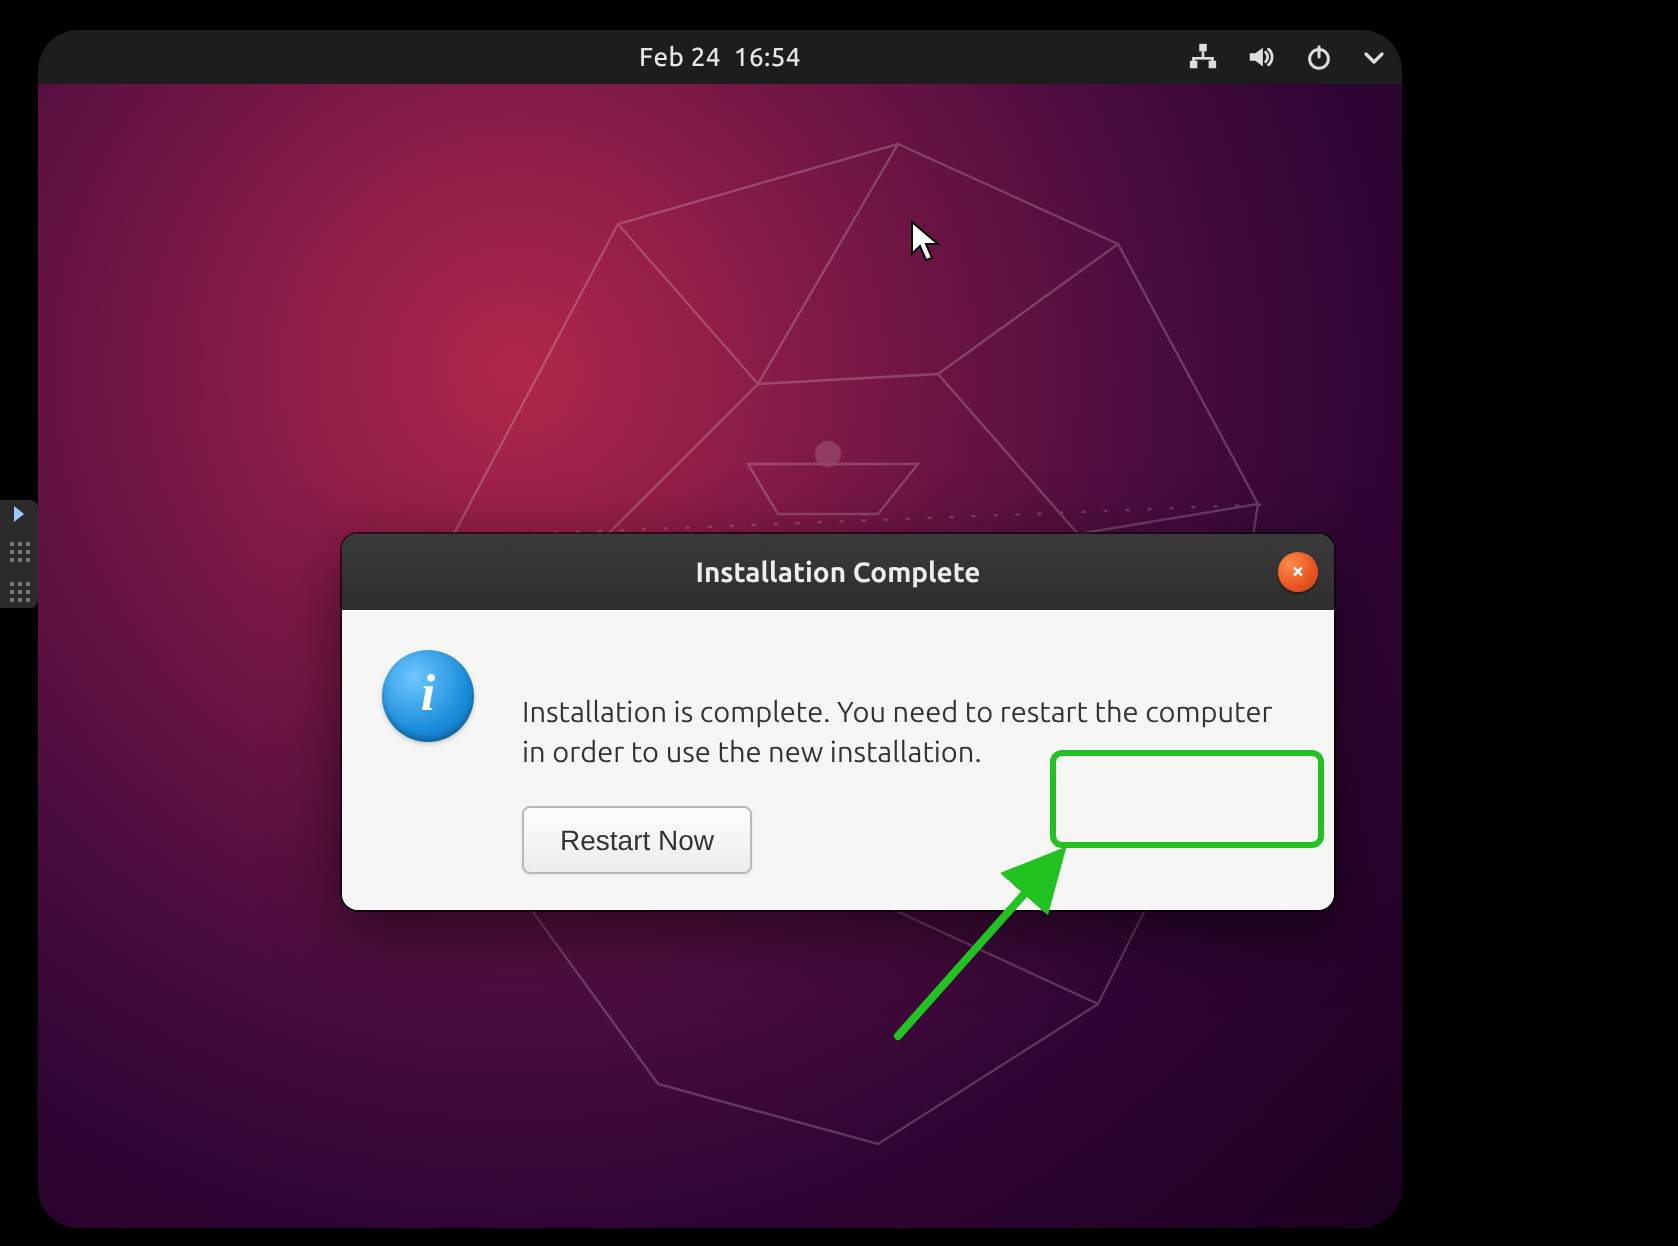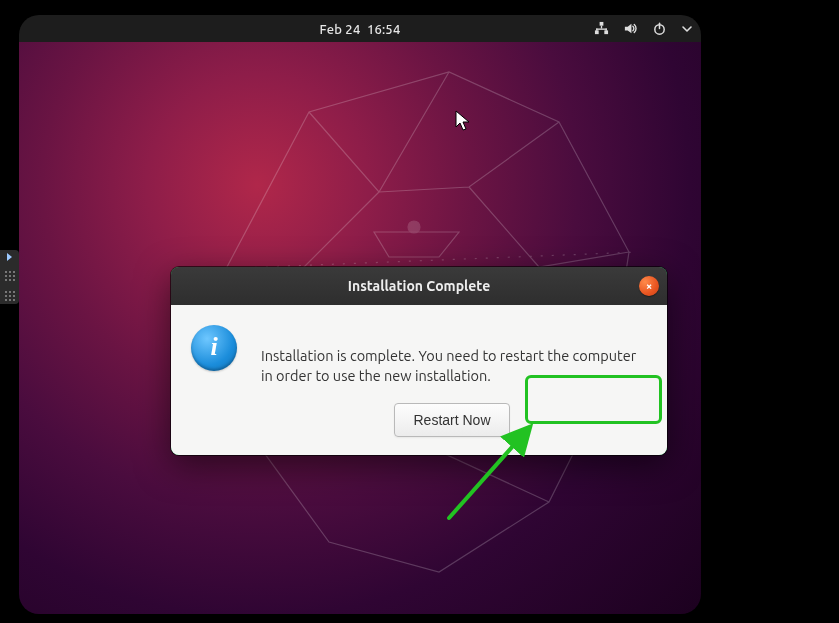--- a/index.html
+++ b/index.html
@@ -135,21 +135,21 @@
   .msg {
     color: #333;
     font-size: 14.5px;
     line-height: 1.35;
     padding-top: 2px;
     margin-top: 19px;
   }
   .actions {
     width: 100%;
     display: flex;
-    justify-content: center;
+    justify-content: flex-start;
     margin-top: 18px;
   }
   .restart-btn {
     background: linear-gradient(#fdfdfd, #ececec);
     border: 1px solid #b9b9b9;
     border-radius: 4px;
     padding: 8px 18px;
     font-size: 14px;
     color: #333;
     cursor: pointer;

